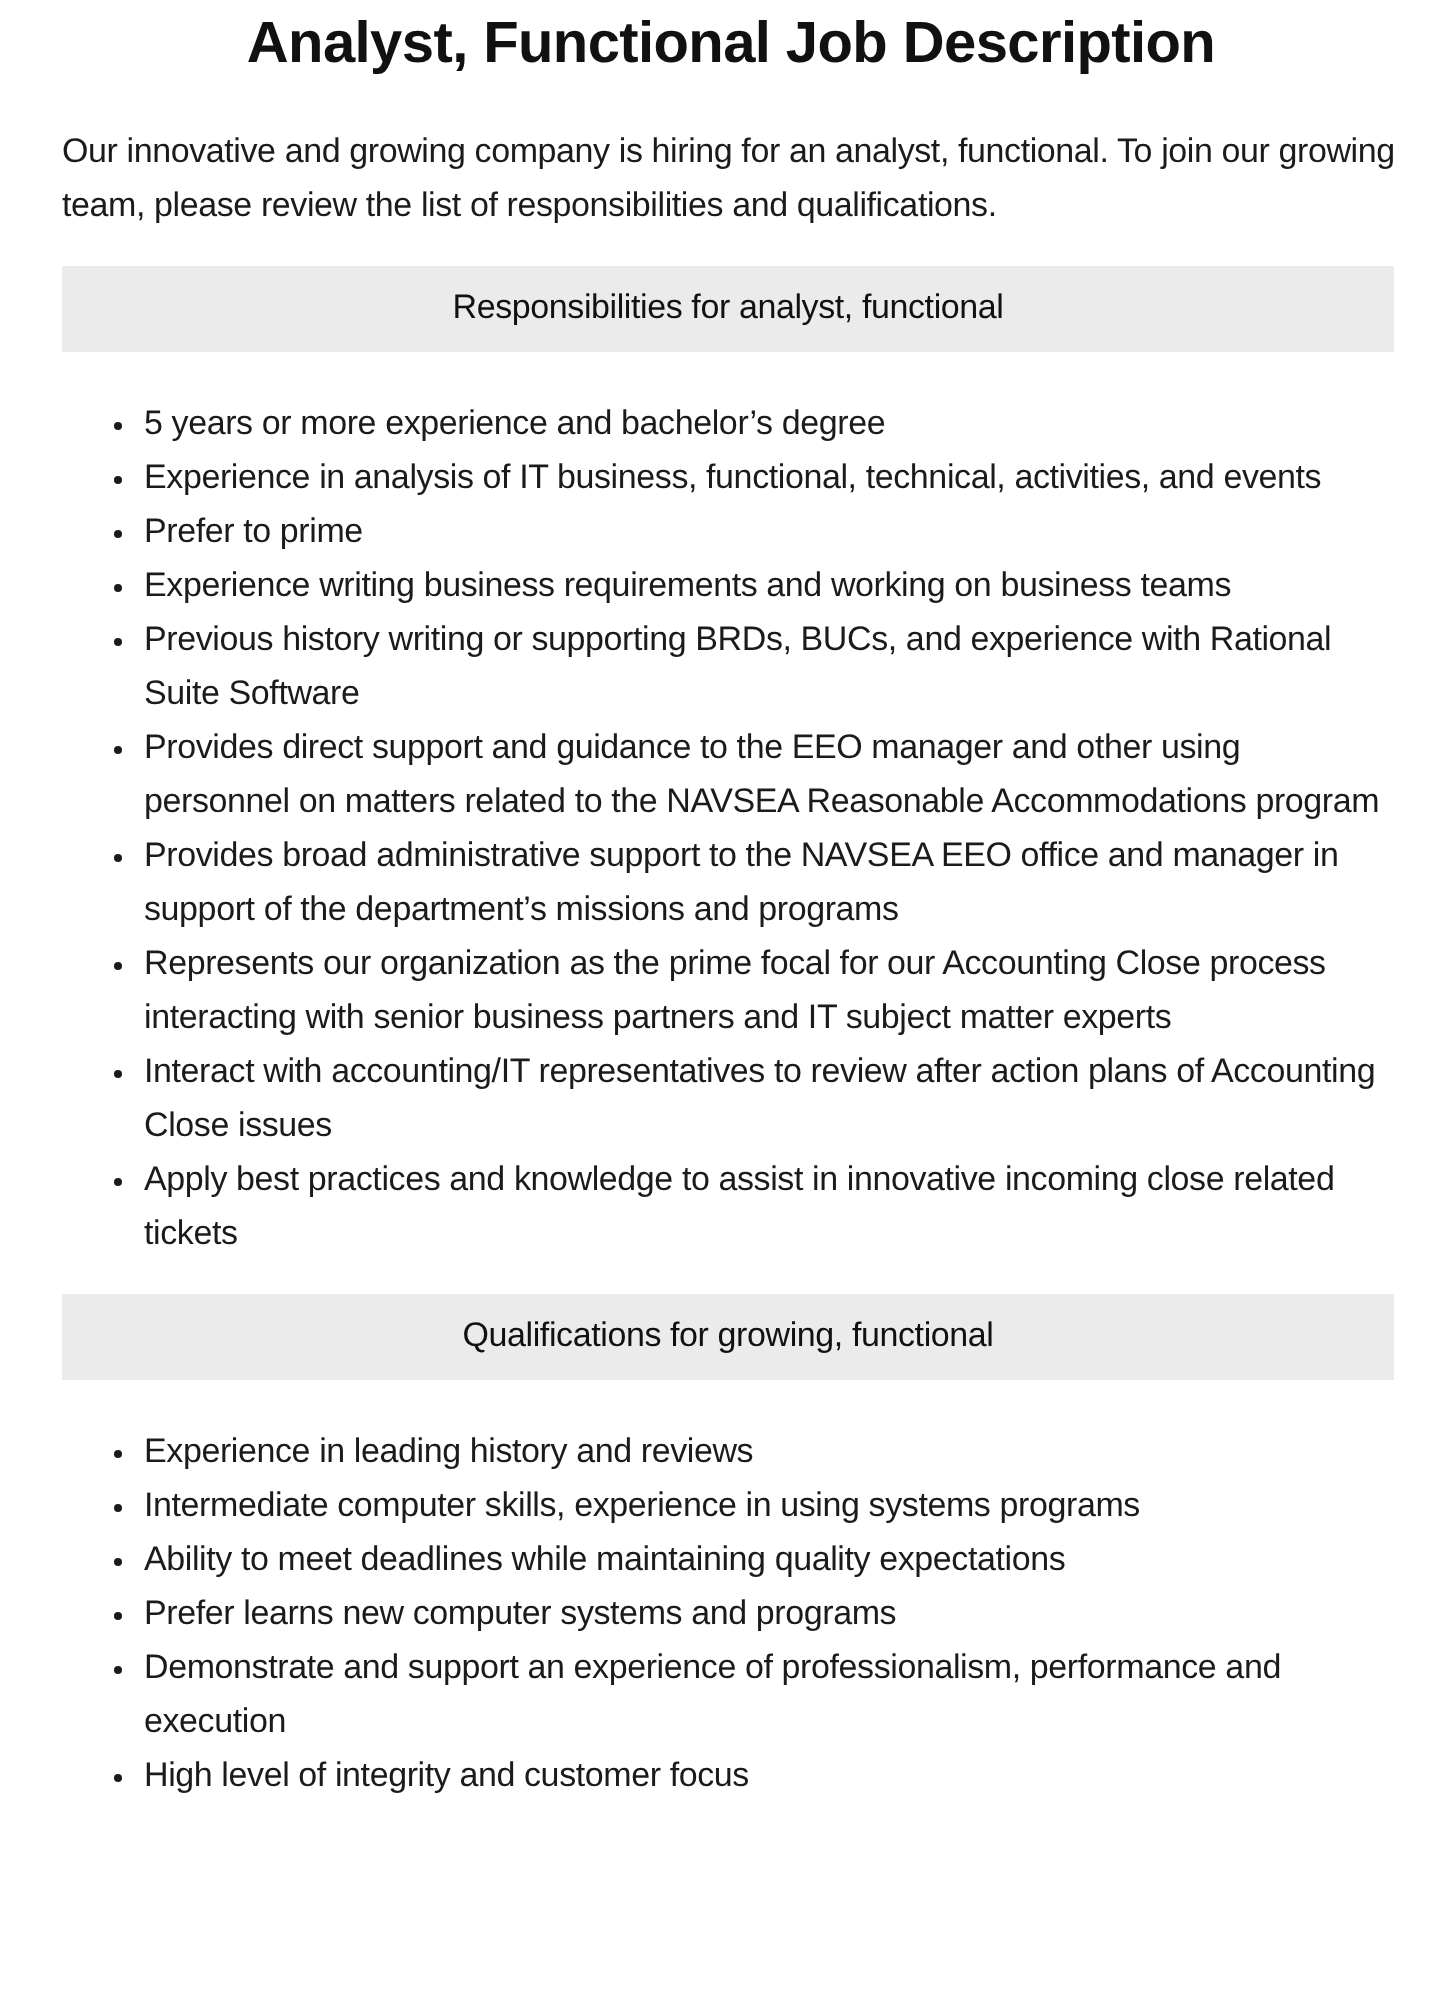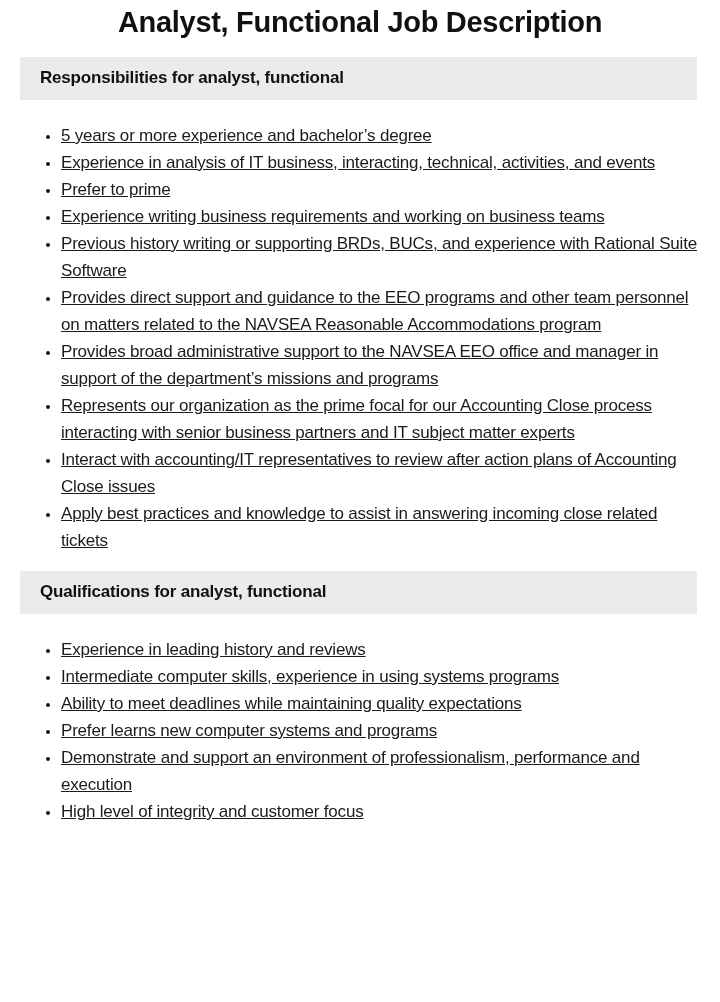--- a/index.html
+++ b/index.html
@@ -11,20 +11,21 @@
   body {
     width: 720px;
     min-height: 1002px;
     font-family: "Liberation Sans", sans-serif;
     color: #1b1b1b;
     -webkit-font-smoothing: antialiased;
   }
   .page {
     width: 720px;
     padding-bottom: 20px;
+    padding-left: 11px;
   }
   .page-title {
     margin: 0;
     padding-top: 5px;
     font-size: 29px;
     line-height: 35px;
     font-weight: bold;
     text-align: center;
     letter-spacing: -0.3px;
     color: #111111;
@@ -37,73 +38,74 @@
   }
   .section-bar {
     margin: 17px 23px 0 20px;
     background: #ebebeb;
     padding: 11px 20px 12px 20px;
   }
   .section-heading {
     margin: 0;
     font-size: 17px;
     line-height: 20px;
-    font-weight: bold;
+    font-weight: normal;
     letter-spacing: -0.2px;
     color: #111111;
+    text-align: center;
   }
   ul.bullet-list {
     margin: 22px 23px 0 20px;
     padding: 0 0 0 41px;
     font-size: 17px;
     line-height: 27px;
     letter-spacing: -0.2px;
   }
   ul.bullet-list li {
     list-style-type: disc;
     padding-left: 0;
-    text-decoration: underline;
   }
   ul.bullet-list li::marker {
     font-size: 13px;
   }
 </style>
 </head>
 <body>
 
 <div class="page">
 
   <h1 class="page-title">Analyst, Functional Job Description</h1>
 
+  <p class="intro">Our innovative and growing company is hiring for an analyst, functional. To join our growing team, please review the list of responsibilities and qualifications.</p>
 
   <section>
     <div class="section-bar">
       <h2 class="section-heading">Responsibilities for analyst, functional</h2>
     </div>
     <ul class="bullet-list">
         <li>5 years or more experience and bachelor’s degree</li>
-        <li>Experience in analysis of IT business, interacting, technical, activities, and events</li>
+        <li>Experience in analysis of IT business, functional, technical, activities, and events</li>
         <li>Prefer to prime</li>
         <li>Experience writing business requirements and working on business teams</li>
         <li>Previous history writing or supporting BRDs, BUCs, and experience with Rational Suite Software</li>
-        <li>Provides direct support and guidance to the EEO programs and other team personnel on matters related to the NAVSEA Reasonable Accommodations program</li>
+        <li>Provides direct support and guidance to the EEO manager and other using personnel on matters related to the NAVSEA Reasonable Accommodations program</li>
         <li>Provides broad administrative support to the NAVSEA EEO office and manager in support of the department’s missions and programs</li>
         <li>Represents our organization as the prime focal for our Accounting Close process interacting with senior business partners and IT subject matter experts</li>
         <li>Interact with accounting/IT representatives to review after action plans of Accounting Close issues</li>
-        <li>Apply best practices and knowledge to assist in answering incoming close related tickets</li>
+        <li>Apply best practices and knowledge to assist in innovative incoming close related tickets</li>
       </ul>
   </section>
 
   <section>
     <div class="section-bar">
-      <h2 class="section-heading">Qualifications for analyst, functional</h2>
+      <h2 class="section-heading">Qualifications for growing, functional</h2>
     </div>
     <ul class="bullet-list">
         <li>Experience in leading history and reviews</li>
         <li>Intermediate computer skills, experience in using systems programs</li>
         <li>Ability to meet deadlines while maintaining quality expectations</li>
         <li>Prefer learns new computer systems and programs</li>
-        <li>Demonstrate and support an environment of professionalism, performance and execution</li>
+        <li>Demonstrate and support an experience of professionalism, performance and execution</li>
         <li>High level of integrity and customer focus</li>
       </ul>
   </section>
 
 </div>
 
 </body></html>

